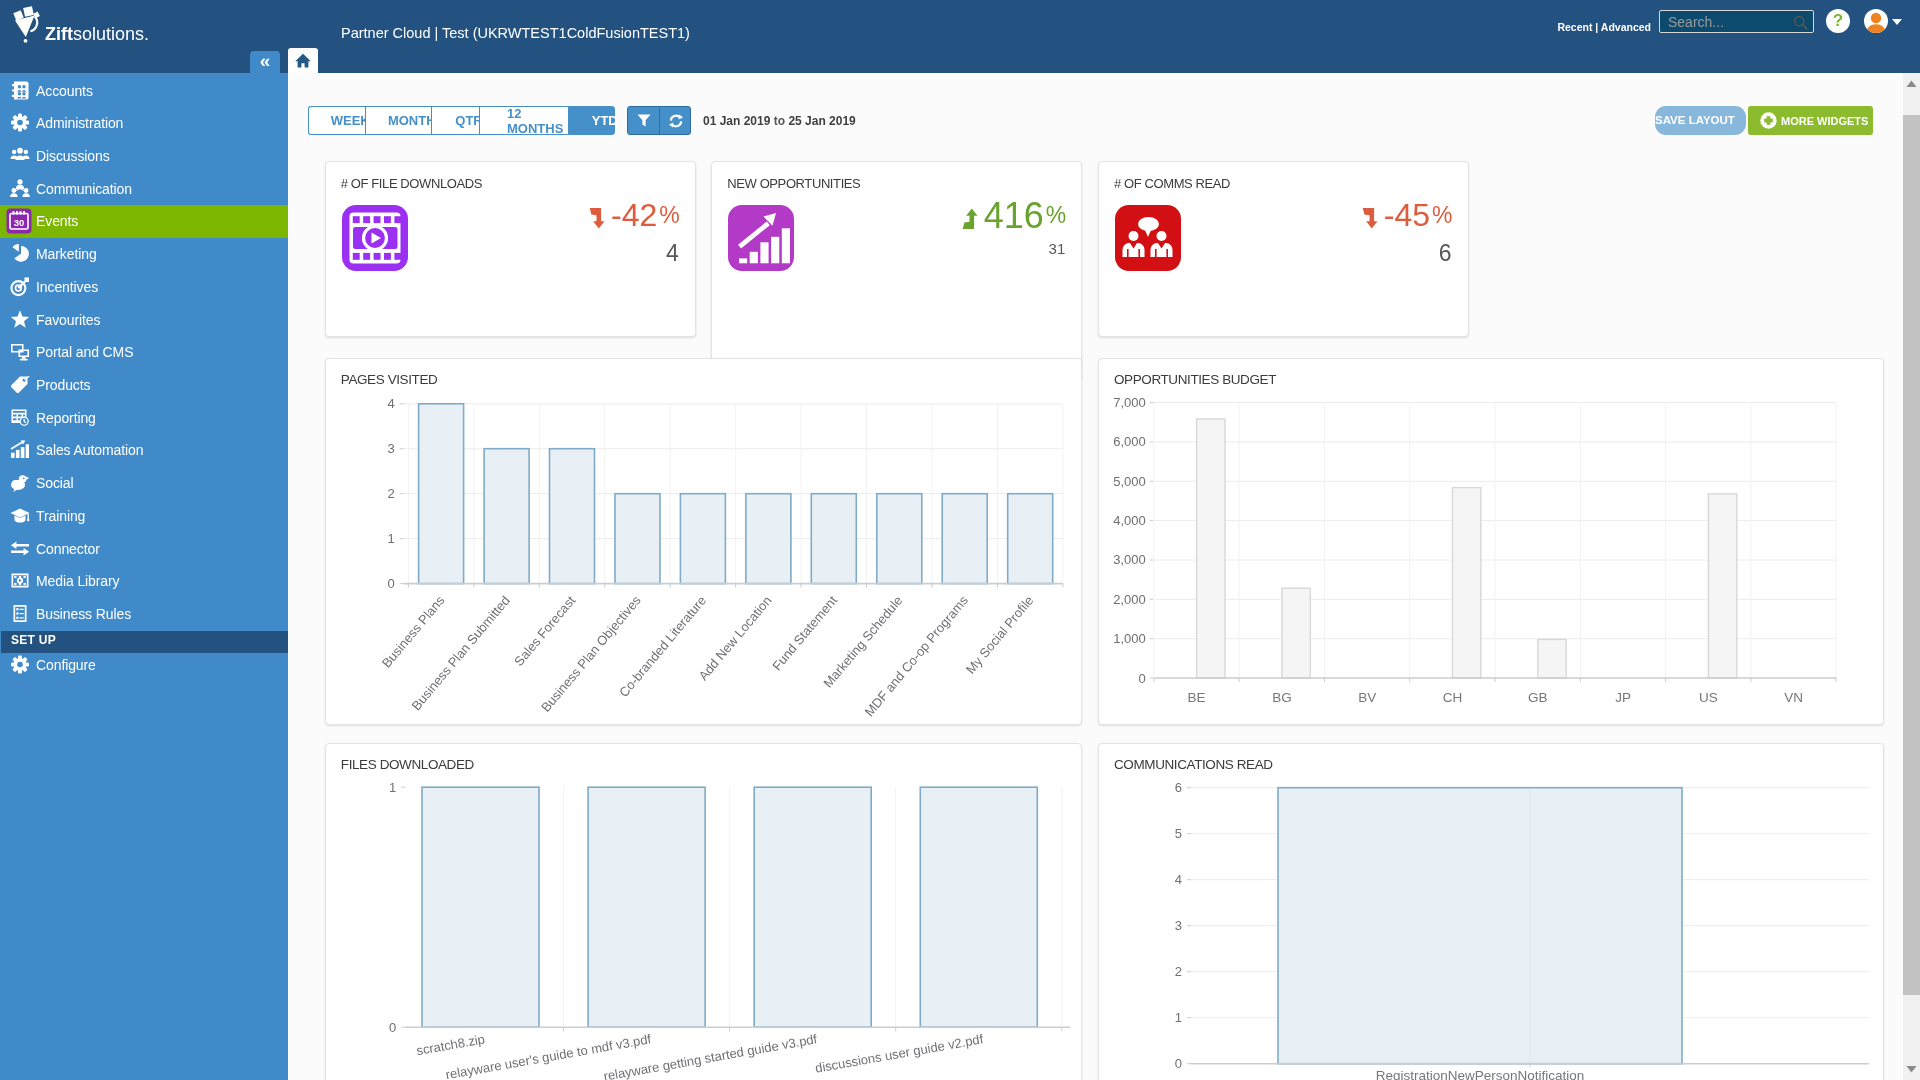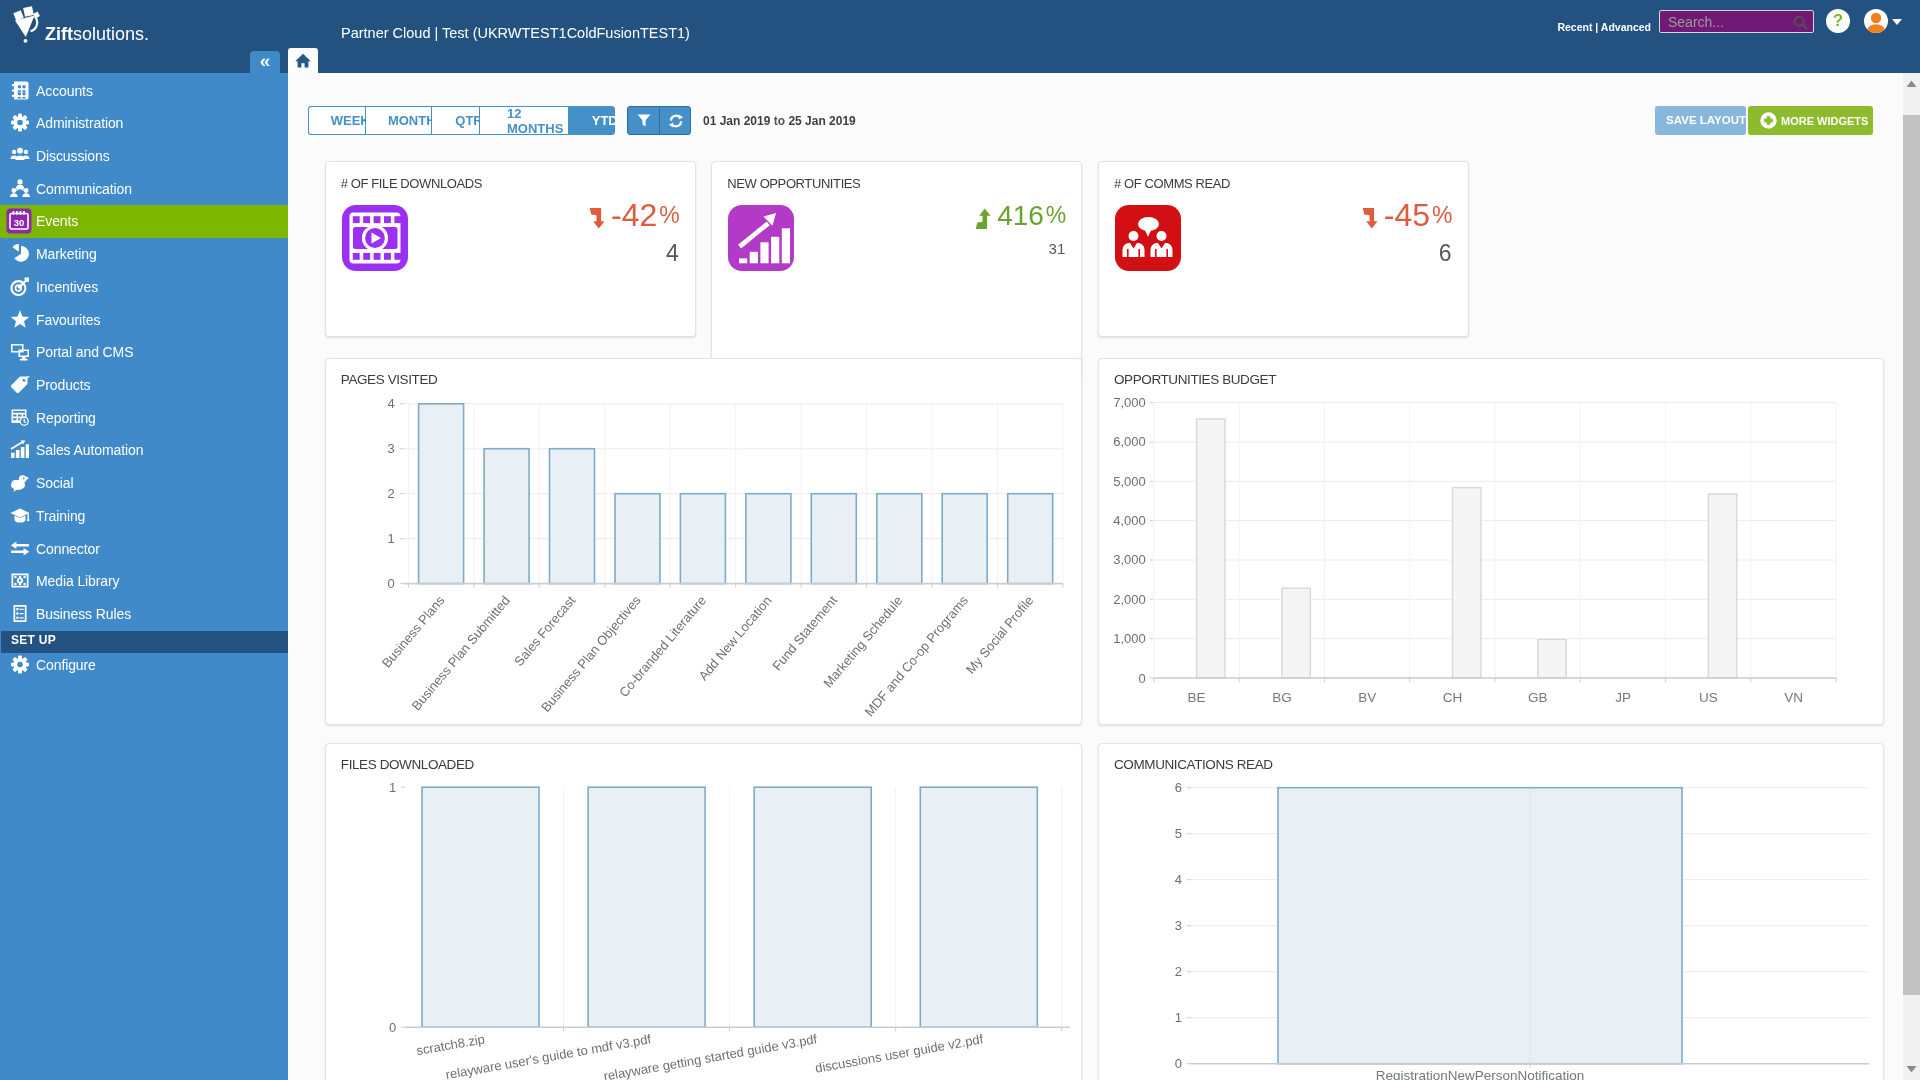--- a/index.html
+++ b/index.html
@@ -27,21 +27,21 @@
 <rect x="12" y="1" width="9" height="9" transform="rotate(-12 16.5 5.5)"></rect>
 <rect x="22" y="6.5" width="5" height="5" transform="rotate(-28 24.5 9)"></rect>
 <path d="M3 14.5 L22.5 9.5 L13.8 31 Z"></path>
 <circle cx="13.5" cy="34.8" r="1.9"></circle>
 </g>
 <path d="M22.8 10.5 a9 9 0 0 1 -4.4 14.8" fill="none" stroke="#fff" stroke-width="2.2"></path>
 </svg>
 <div class="abs" style="left:45px;top:24px;font-size:18px;color:#fff"><b>Zift</b>solutions.</div>
 <div class="abs" style="left:341px;top:25px;font-size:14.5px;color:#fff">Partner Cloud | Test (UKRWTEST1ColdFusionTEST1)</div>
 <div class="abs" style="right:269px;top:21px;font-size:10.5px;font-weight:bold;color:#fff;white-space:nowrap">Recent | Advanced</div>
-<div class="abs" style="left:1659px;top:10px;width:155px;height:23px;background:#701a75;border-radius:2px;border:1px solid #d7d7d7">
+<div class="abs" style="left:1659px;top:10px;width:155px;height:23px;background:#0c4a6e;border-radius:2px;border:1px solid #d7d7d7">
 <span style="position:absolute;left:8px;top:3px;font-size:14px;color:#9a9a9a">Search...</span>
 <svg style="position:absolute;right:5px;top:3.5px" width="15" height="15" viewBox="0 0 15 15">
       <circle cx="6.2" cy="6.2" r="4.6" fill="none" stroke="#555" stroke-width="1.6"></circle>
       <line x1="9.7" y1="9.7" x2="14" y2="14" stroke="#555" stroke-width="1.8"></line>
     </svg>
 </div>
 <div class="abs" style="left:1826px;top:9px;width:24px;height:24px;border-radius:50%;background:#fff;color:#7ab829;font-weight:bold;font-size:17px;text-align:center;line-height:24px;">?</div>
 <div class="abs" style="left:1864px;top:9px;width:24px;height:24px;border-radius:50%;background:#fff;overflow:hidden">
 <svg width="24" height="24" viewBox="0 0 24 24">
       <g fill="#ef8220">
@@ -296,21 +296,21 @@
 <svg style="position:absolute;left:41px;top:7px" width="14" height="14" viewBox="0 0 14 14">
 <g fill="none" stroke="#fff" stroke-width="2.2">
         <path d="M1.8 6.6 A 5.2 5.2 0 0 1 10.98 3.66"></path>
         <path d="M12.2 7.4 A 5.2 5.2 0 0 1 3.02 10.34"></path>
       </g>
 <path d="M10.2 0.6 L14 3.4 L9.6 5.6 Z" fill="#fff"></path>
       <path d="M3.8 13.4 L0 10.6 L4.4 8.4 Z" fill="#fff"></path>
     </svg>
 </div>
 <div class="abs" style="left:703px;top:114px;font-size:12px;font-weight:bold;color:#3f3f41">01 Jan 2019 <span style="color:#555">to</span> 25 Jan 2019</div>
-<div class="abs" style="left:1655px;top:106px;width:91px;height:29px;background:#88b7dc;border-radius:3px;color:#fff;font-weight:bold;font-size:11.5px;text-align:right;line-height:29px">SAVE LAYOUT</div>
+<div class="abs" style="left:1655px;top:106px;width:91px;height:29px;background:#88b7dc;border-radius:11px;color:#fff;font-weight:bold;font-size:11.5px;text-align:left;line-height:29px">SAVE LAYOUT</div>
 <div class="abs" style="left:1748px;top:106px;width:125px;height:29px;background:#8cbb2d;border-radius:3px;color:#fff;font-weight:bold;font-size:12.5px;">
 <svg style="position:absolute;left:12px;top:6px" width="17" height="17" viewBox="0 0 17 17">
       <circle cx="8.5" cy="8.5" r="8.2" fill="#fff"></circle>
       <rect x="6.6" y="4.2" width="3.8" height="8.6" fill="#8cbb2d"></rect>
       <rect x="4.2" y="6.6" width="8.6" height="3.8" fill="#8cbb2d"></rect>
     </svg>
 <span style="position:absolute;left:33px;top:8.5px;font-size:11px;letter-spacing:0;white-space:nowrap">MORE WIDGETS</span>
   </div>
 <div class="card" style="left:324.8px;top:161px;width:371px;height:176px">
 <div class="ctitle"># OF FILE DOWNLOADS</div>
@@ -362,21 +362,21 @@
 </g>
       </svg>
     </div>
 <div class="abs" style="right:15px;top:42px;text-align:right">
       <div style="display:flex;align-items:flex-start;justify-content:flex-end">
         <svg width="18" height="21" viewBox="0 0 18 21" style="margin-top:4px">
           <g transform="translate(0 21) scale(1 -1)">
             <path d="M2.7 0 L14.1 0 L14.1 13.2 L17.5 13.2 L11.8 20.5 L6.1 13.2 L9.5 13.2 L9.5 7.3 L4.4 6.4 Z" fill="#6aa32e"></path>
           </g>
         </svg>
-        <span style="font-size:28px;line-height:23px;color:#6aa32e;margin-left:6px">416</span>
+        <span style="font-size:36px;line-height:23px;color:#6aa32e;margin-left:6px">416</span>
         <span style="font-size:23px;line-height:22px;color:#6aa32e;margin-left:2px">%</span>
       </div>
     </div>
 <div class="abs" style="right:16px;top:78px;font-size:15px;color:#57575a;text-align:right">31</div>
 </div>
 <div class="card" style="left:1098px;top:161px;width:370.5px;height:176px">
 <div class="ctitle"># OF COMMS READ</div>
 <div class="abs" style="left:15px;top:42px">
       <svg width="68" height="68" viewBox="0 0 68 68">
 <rect x="1" y="1" width="66" height="66" rx="14" fill="#d20f12"></rect>

